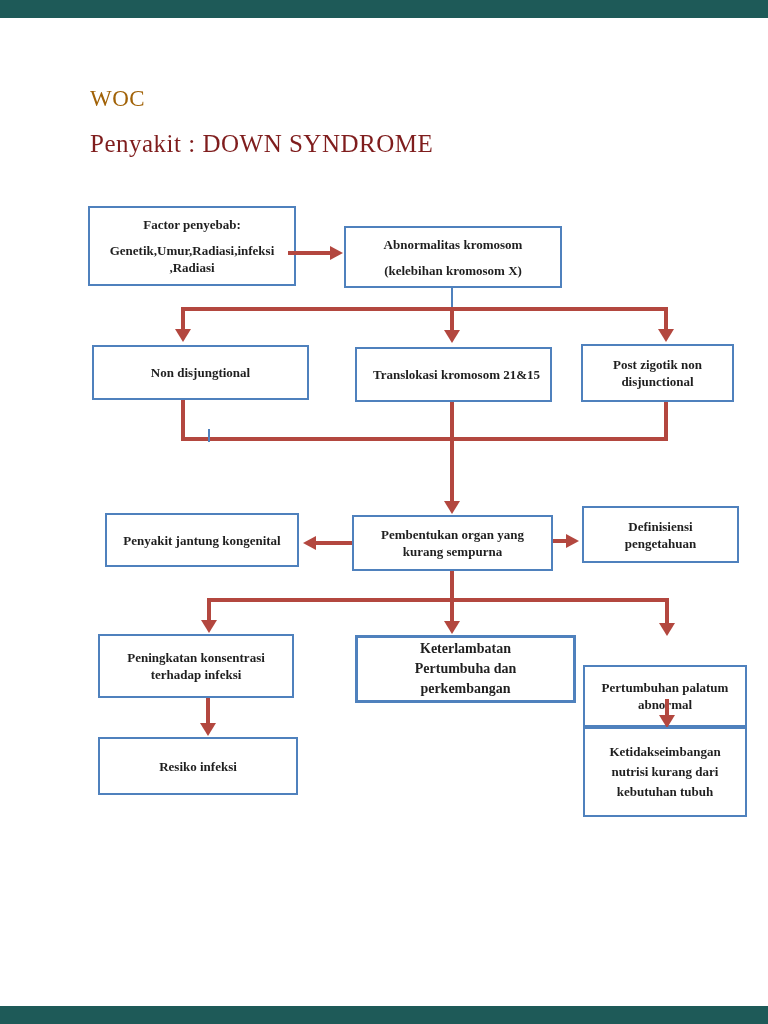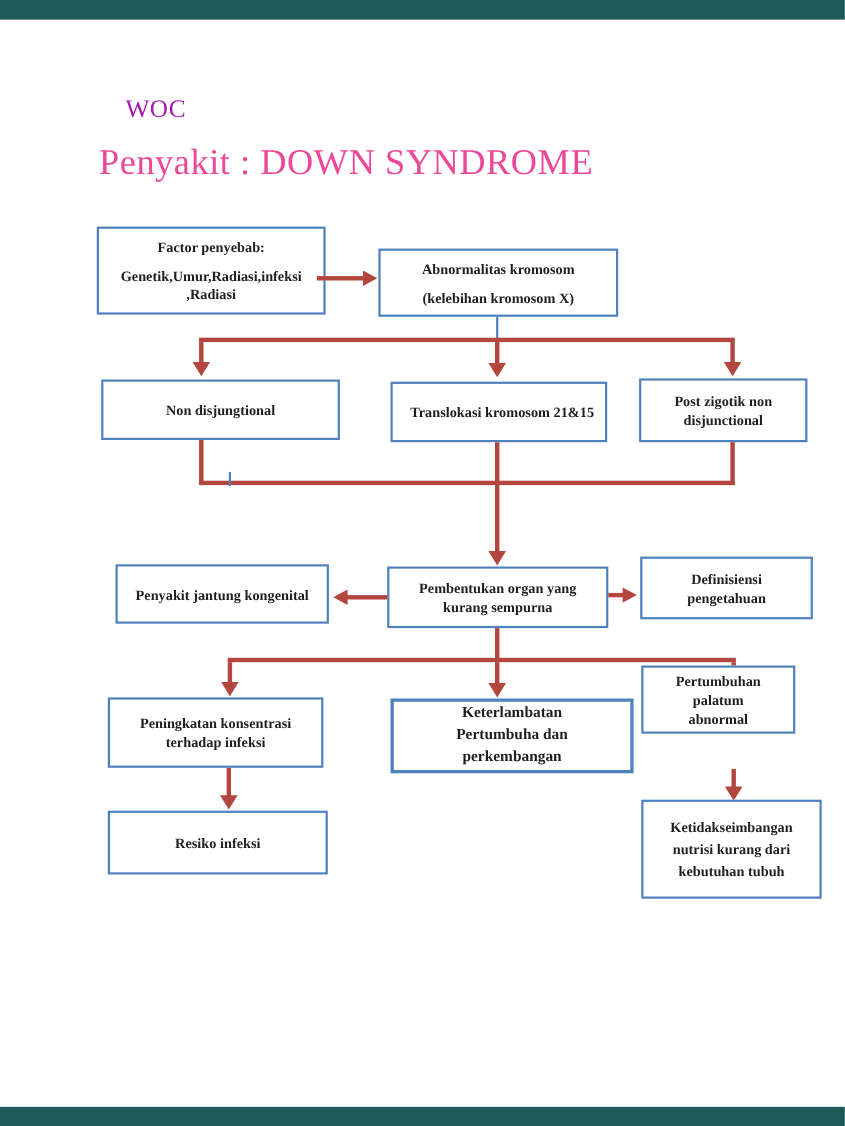--- a/index.html
+++ b/index.html
@@ -16,25 +16,25 @@
     position:relative;
     overflow:hidden;
   }
   .chrome-bar{position:absolute;left:0;width:768px;height:18px;background:var(--chrome);}
   .chrome-bar.top{top:0;}
   .chrome-bar.bottom{top:1006px;height:18px;}
   .page{position:absolute;left:0;top:18px;width:768px;height:988px;background:#fff;}
 
   .heading{
     position:absolute;left:90px;top:68px;
-    font-size:23px;color:#a21caf;letter-spacing:0.5px;margin-left:24px;
+    font-size:23px;color:#a16207;letter-spacing:0.5px;
   }
   .subheading{
     position:absolute;left:90px;top:112px;
-    font-size:33px;color:#ec4899;letter-spacing:0.5px;
+    font-size:25px;color:#7f1d1d;letter-spacing:0.5px;
   }
 
   .node{
     position:absolute;
     border:2px solid var(--blue);
     background:#fff;
     color:var(--ink);
     font-weight:bold;
     font-size:13px;
     text-align:center;
@@ -143,21 +143,21 @@
 
   <div class="node" style="left:98px;top:616px;width:196px;height:64px;">
     <span class="ln">Peningkatan konsentrasi</span>
     <span class="ln">terhadap infeksi</span>
   </div>
   <div class="node thick lh-lg fs-lg" style="left:355px;top:617px;width:221px;height:68px;text-align:center;">
     <span class="ln">Keterlambatan</span>
     <span class="ln">Pertumbuha dan</span>
     <span class="ln">perkembangan</span>
   </div>
-  <div class="node" style="left:583px;top:587px;width:140px;height:62px;">
+  <div class="node" style="left:583px;top:647px;width:164px;height:62px;">
     <span class="ln">Pertumbuhan palatum</span>
     <span class="ln">abnormal</span>
   </div>
 
   <div class="vline" style="left:206px;top:680px;height:26px;"></div>
   <div class="ah ah-down" style="left:200px;top:705px;"></div>
 
   <div class="vline" style="left:665px;top:681px;height:17px;"></div>
   <div class="ah ah-down" style="left:659px;top:697px;"></div>
 

